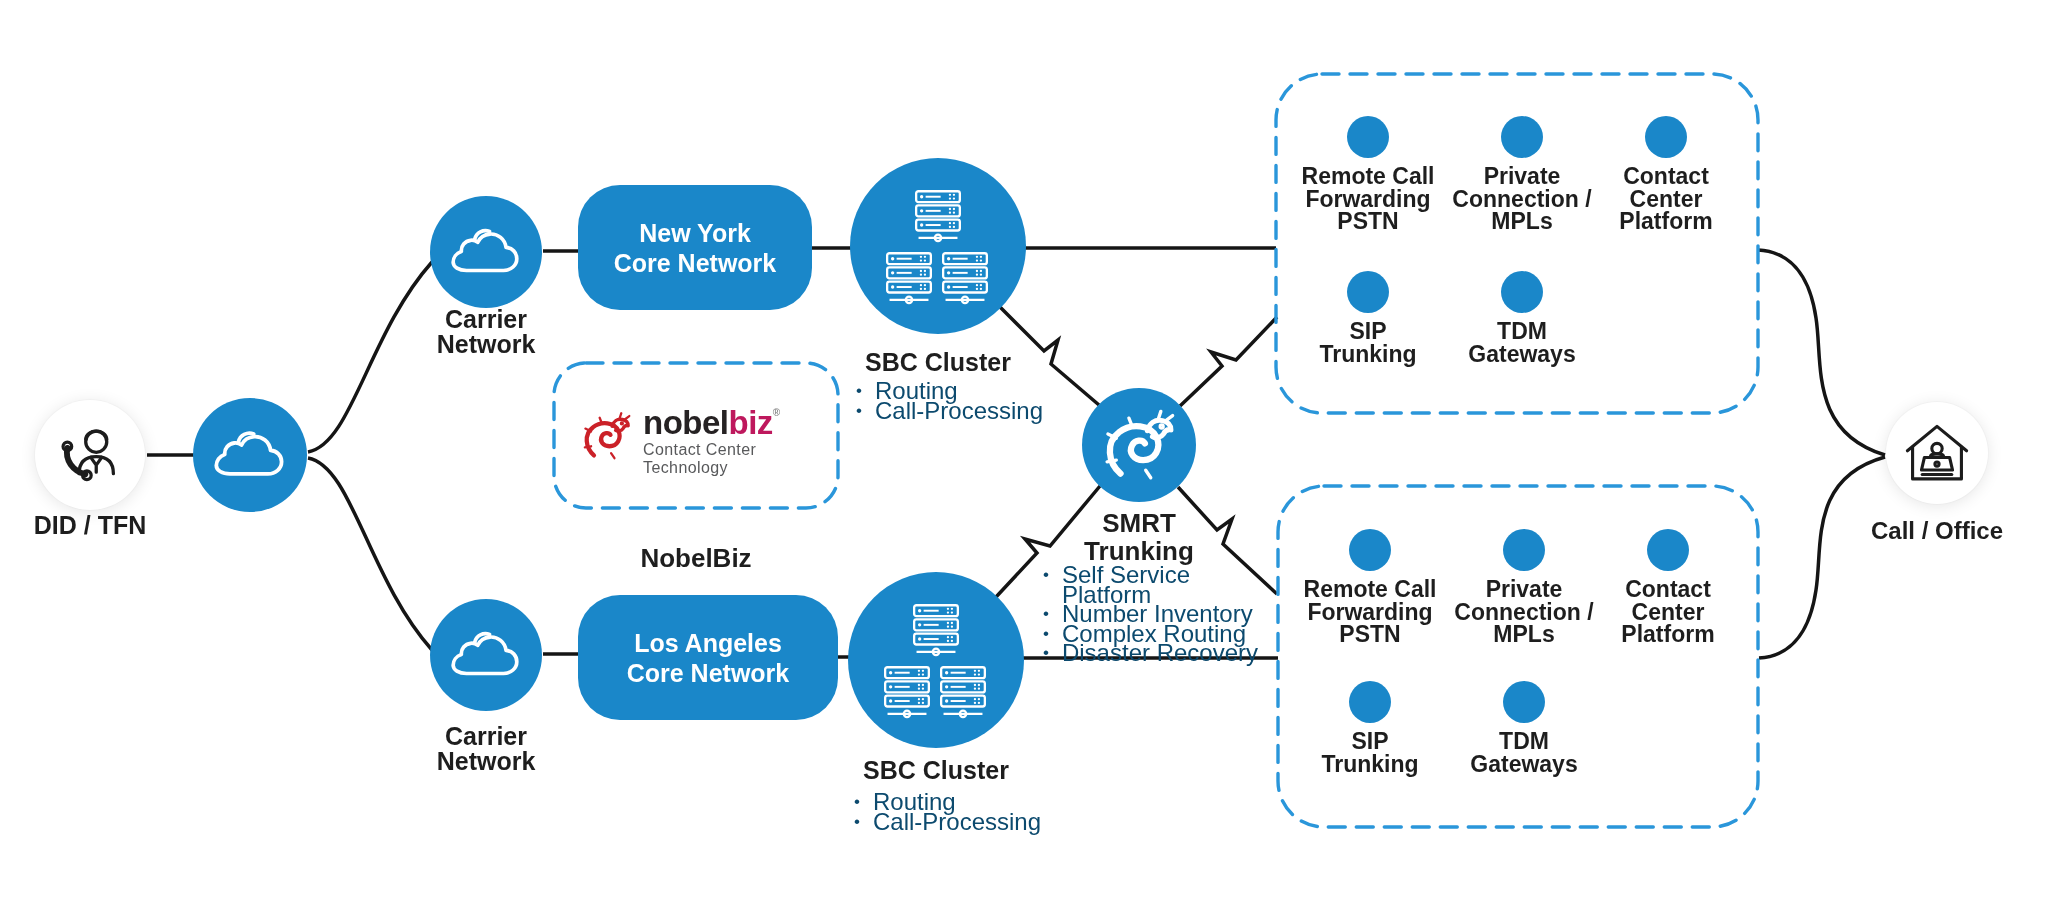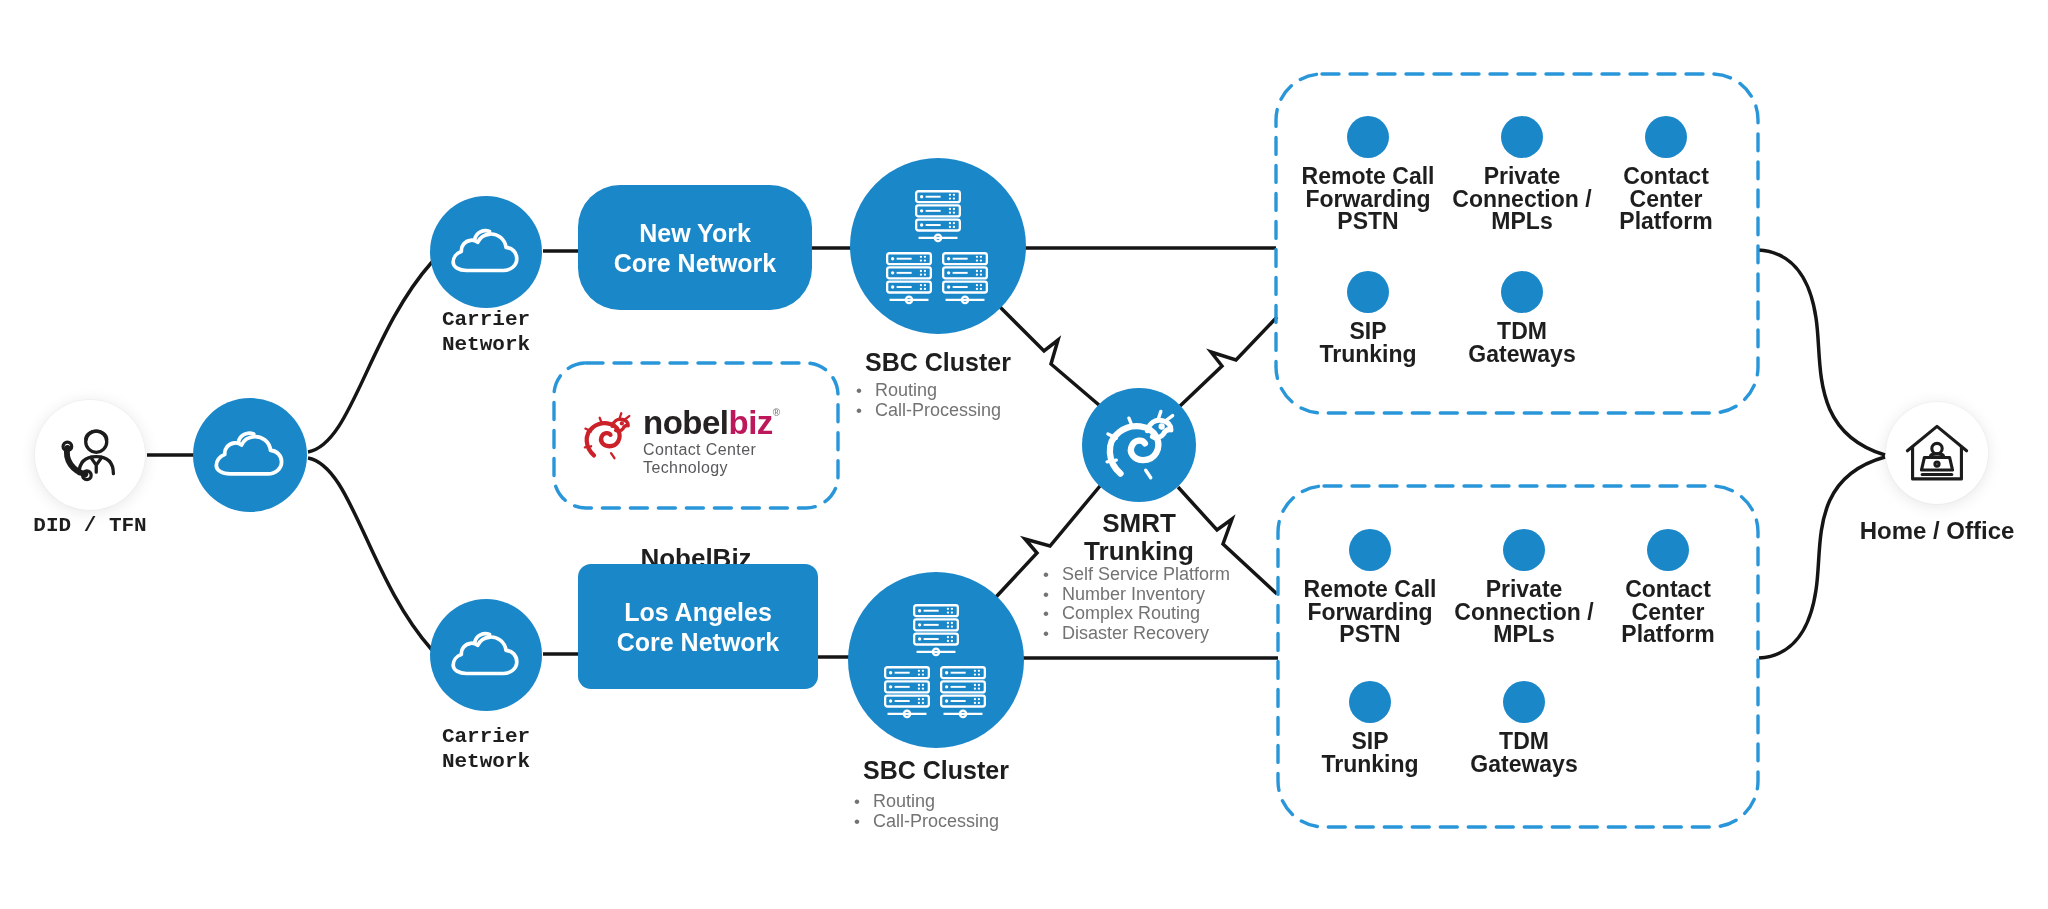--- a/index.html
+++ b/index.html
@@ -9,24 +9,24 @@
   }
   .abs{position:absolute;}
   #wires{position:absolute;left:0;top:0;z-index:1;}
   .node{z-index:2;}
   .circle-blue{background:#1a87c9;border-radius:50%;display:flex;align-items:center;justify-content:center;}
   .circle-white{background:#fff;border-radius:50%;display:flex;align-items:center;justify-content:center;
     box-shadow:0 2px 16px rgba(0,0,0,0.10), 0 0 0 1px rgba(0,0,0,0.02);}
   .pill{background:#1a87c9;border-radius:42px;color:#fff;display:flex;align-items:center;justify-content:center;
     text-align:center;font-weight:bold;font-size:25px;line-height:30px;white-space:pre-line;}
   .lbl{font-weight:bold;color:#1e1e1e;text-align:center;white-space:pre-line;}
-  .lbl23{font-size:21px;line-height:25px;font-family:Liberation Mono, monospace;}
+  .lbl23{font-size:25px;line-height:25px;}
   .lbl24{font-size:24px;line-height:26px;}
   .lbl26{font-size:26px;line-height:28px;}
-  .bullets{font-size:18px;line-height:19.5px;color:#737373;}
+  .bullets{font-size:24px;line-height:19.5px;color:#0c4a6e;}
   .brow{display:flex;align-items:flex-start;margin-bottom:0;}
   .brow::before{content:"\2022";flex:0 0 auto;margin-right:13px;font-size:17px;line-height:19.5px;}
   .svc{width:170px;text-align:center;z-index:2;}
   .dot{width:42px;height:42px;border-radius:50%;background:#1a87c9;margin:0 auto 7px auto;}
   .svclbl{font-weight:bold;font-size:23px;line-height:22.5px;text-align:center;white-space:pre-line;color:#1e1e1e;}
   
   .logo-wrap{display:flex;align-items:center;}
   .brandline{font-weight:bold;font-size:33px;letter-spacing:-0.5px;line-height:33px;}
   .brand-black{color:#262223;}
   .brand-red{color:#be185d;}
@@ -175,21 +175,21 @@
   <div class="abs node lbl lbl26" style="left:596px;top:544px;width:200px;">NobelBiz</div>
 
   <div class="abs node circle-blue" style="left:430px;top:599px;width:112px;height:112px;">
     <svg width="78" height="56" viewBox="0 0 76 54">
         <use href="#icl"></use>
       </svg>
   </div>
   <div class="abs node lbl lbl23" style="left:386px;top:724px;width:200px;">Carrier
 Network</div>
 
-  <div class="abs node pill" style="left:578px;top:564px;width:240px;height:125px;border-radius:13px;">Los Angeles
+  <div class="abs node pill" style="left:578px;top:595px;width:260px;height:125px;">Los Angeles
 Core Network</div>
 
   <div class="abs node circle-blue" style="left:848px;top:572px;width:176px;height:176px;">
     <svg width="176" height="176" viewBox="0 0 176 176">
       <use href="#isrv" x="65" y="32" width="46" height="55"></use>
       <use href="#isrv" x="36" y="94" width="46" height="55"></use>
       <use href="#isrv" x="92" y="94" width="46" height="55"></use>
     </svg>
   </div>
   <div class="abs node lbl" style="left:836px;top:756px;width:200px;font-size:25px;">SBC Cluster</div>
@@ -288,15 +288,15 @@
         <path d="M10,47 L50,14 L90,47"></path>
         <path d="M17,42 V85 H83 V42"></path>
         <circle cx="50" cy="44" r="7"></circle>
         <path d="M41,55 C41,50 59,50 59,55"></path>
         <path d="M33,56 H67 L71,73 H29 Z"></path>
         <circle cx="50" cy="65" r="2.8"></circle>
         <path d="M30,79 H70"></path>
       </g>
     </svg>
   </div>
-  <div class="abs node lbl lbl24" style="left:1837px;top:518px;width:200px;">Home / Office</div>
+  <div class="abs node lbl lbl24" style="left:1837px;top:518px;width:200px;">Call / Office</div>
 
 </div>
 
 </body></html>

